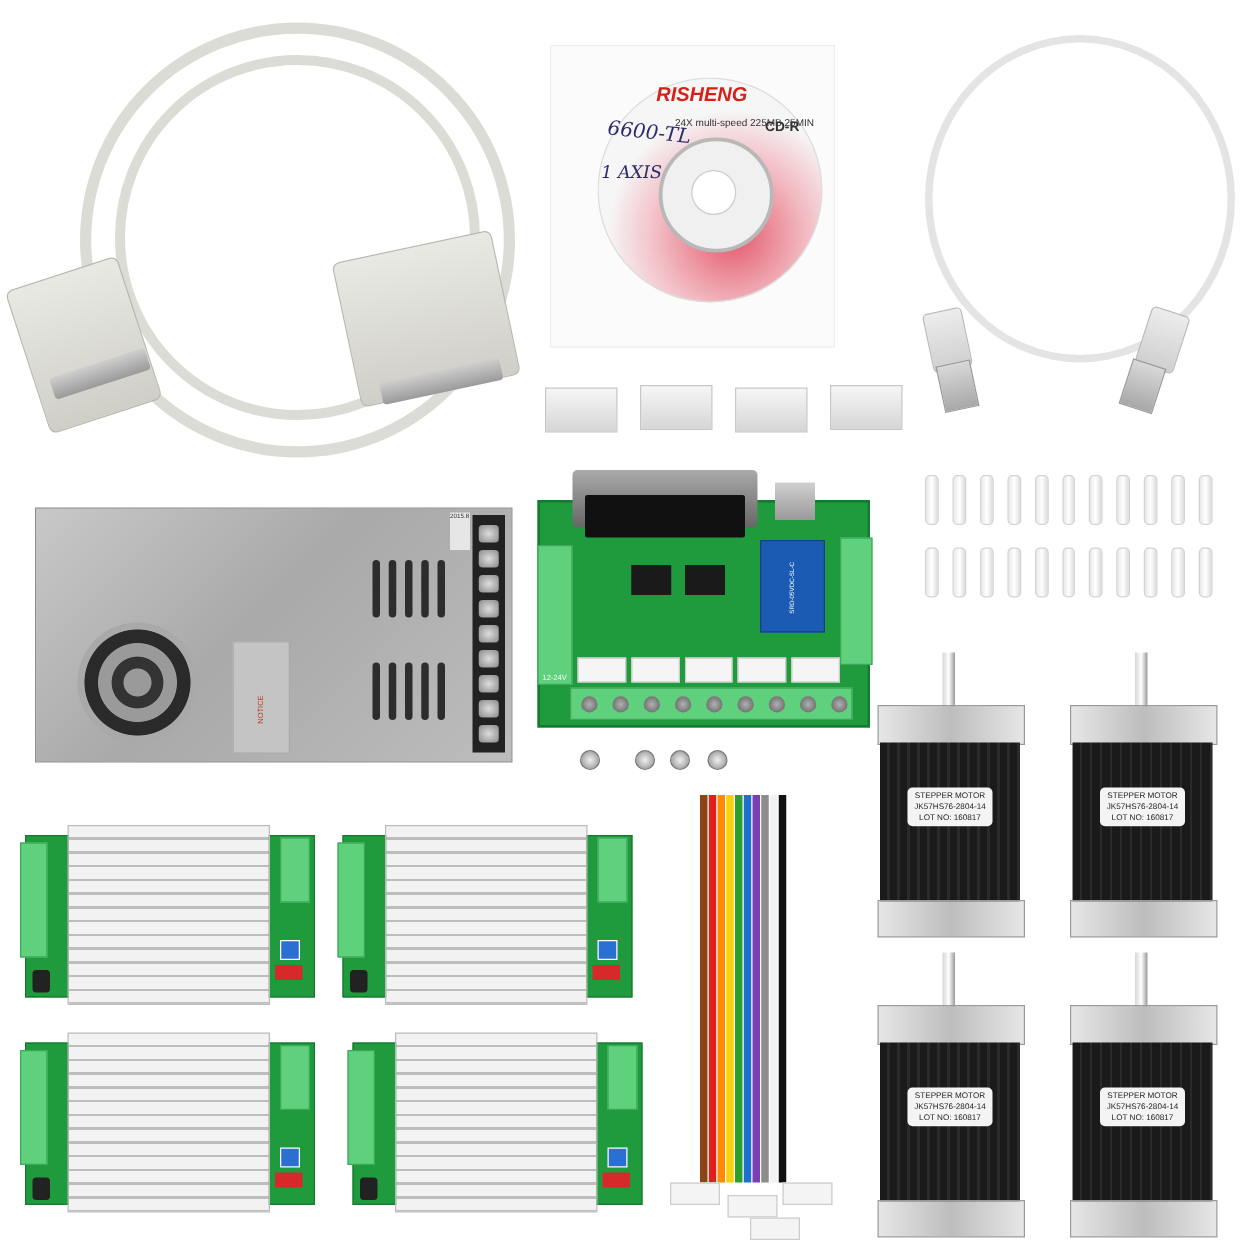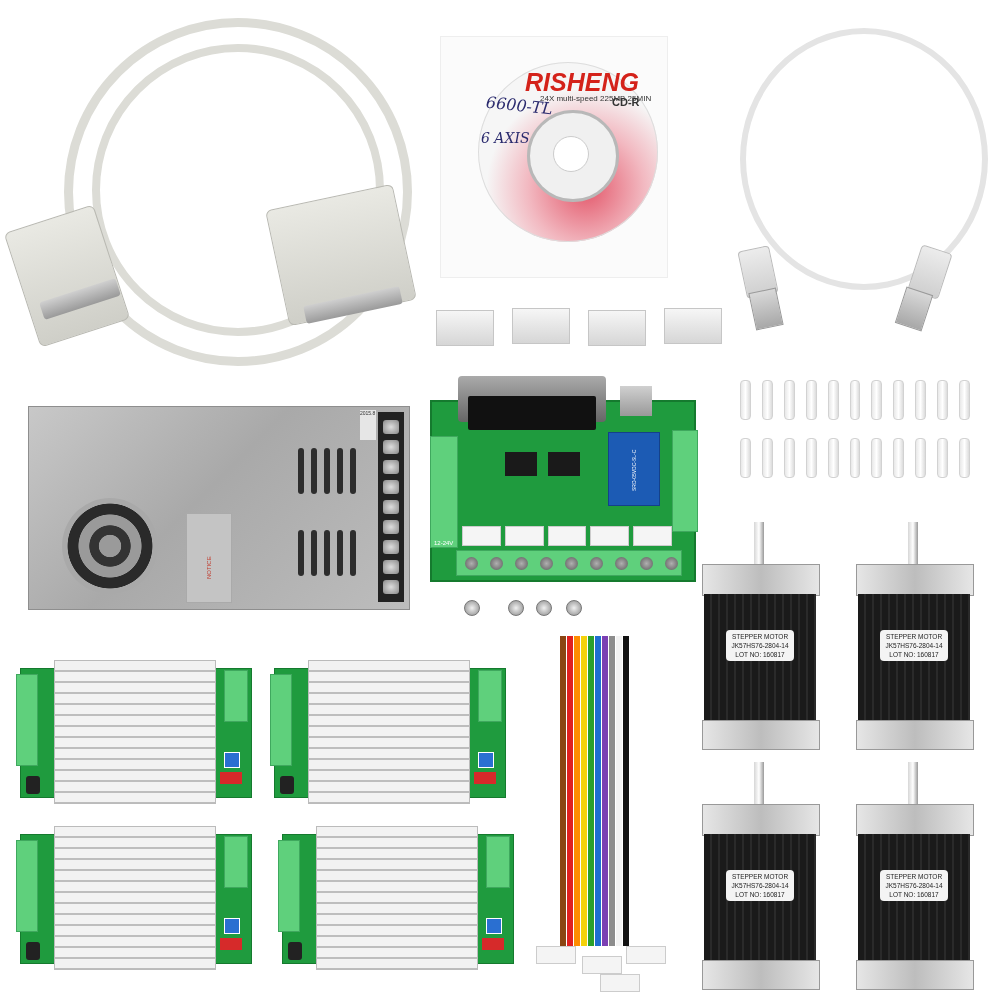--- a/index.html
+++ b/index.html
@@ -4,21 +4,21 @@
 <style>
   html, body { margin: 0; padding: 0; background: #ffffff; }
   body { width: 1000px; height: 1000px; position: relative; overflow: hidden; font-family: "Liberation Sans", sans-serif; }
   .abs { position: absolute; }
 
   
   .cd-sleeve { left: 440px; top: 36px; width: 226px; height: 240px; background: #fbfbfb; border: 1px solid #eee; }
   .cd { left: 478px; top: 62px; width: 180px; height: 180px; border-radius: 50%; background: radial-gradient(circle at 60% 70%, #e3576a 0%, #f2b9c1 35%, #f6f6f6 60%); box-shadow: 0 0 0 1px #ddd inset; }
   .cd-hub { left: 527px; top: 110px; width: 86px; height: 86px; border-radius: 50%; border: 3px solid #b8b8b8; background: #f0f0f0; }
   .cd-hole { left: 553px; top: 136px; width: 34px; height: 34px; border-radius: 50%; background: #fff; border: 1px solid #ccc; }
-  .cd-brand { left: 525px; top: 68px; font-size: 25px; font-weight: bold; font-style: italic; color: #d4221a; }
+  .cd-brand { left: 525px; top: 68px; font-size: 16px; font-weight: bold; font-style: italic; color: #d4221a; }
   .cd-spec { left: 540px; top: 94px; font-size: 8px; color: #333; }
   .cd-type { left: 612px; top: 96px; font-size: 11px; font-weight: bold; color: #333; }
   .cd-hw1 { left: 486px; top: 96px; font-size: 16px; color: #2b2b6e; font-family: "DejaVu Serif", serif; font-style: italic; transform: rotate(6deg); }
   .cd-hw2 { left: 481px; top: 130px; font-size: 14px; color: #2b2b6e; font-family: "DejaVu Serif", serif; font-style: italic; }
 
   
   .cable-loop { border-radius: 50%; border: 9px solid #dcdcd6; }
   .db25 { background: linear-gradient(#e9e9e3, #cfcfc8); border: 1px solid #b9b9b2; border-radius: 6px; }
   .db-shell { background: linear-gradient(#cfcfcf, #9a9a9a); border-radius: 3px; }
 
@@ -82,21 +82,21 @@
 <div class="abs db-shell" style="left:304px;top:296px;width:98px;height:18px;transform:rotate(-12deg);"></div>
 
 <div class="abs cd-sleeve"></div>
 <div class="abs cd"></div>
 <div class="abs cd-hub"></div>
 <div class="abs cd-hole"></div>
 <div class="abs cd-brand">RISHENG</div>
 <div class="abs cd-spec">24X multi-speed 225MB 25MIN</div>
 <div class="abs cd-type">CD-R</div>
 <div class="abs cd-hw1">6600-TL</div>
-<div class="abs cd-hw2">6 AXIS</div>
+<div class="abs cd-hw2">1 AXIS</div>
 
 <div class="abs cable-loop" style="left:740px;top:28px;width:236px;height:250px;border-width:6px;border-color:#e4e4e4;"></div>
 <div class="abs usb-plug" style="left:742px;top:248px;width:30px;height:46px;transform:rotate(-12deg);"></div>
 <div class="abs usb-metal" style="left:752px;top:290px;width:26px;height:36px;transform:rotate(-12deg);"></div>
 <div class="abs usb-plug" style="left:914px;top:248px;width:30px;height:46px;transform:rotate(18deg);"></div>
 <div class="abs usb-metal" style="left:900px;top:290px;width:26px;height:36px;transform:rotate(18deg);"></div>
 
 <div class="abs bracket" style="left:436px;top:310px;"></div>
 <div class="abs bracket" style="left:512px;top:308px;"></div>
 <div class="abs bracket" style="left:588px;top:310px;"></div>

